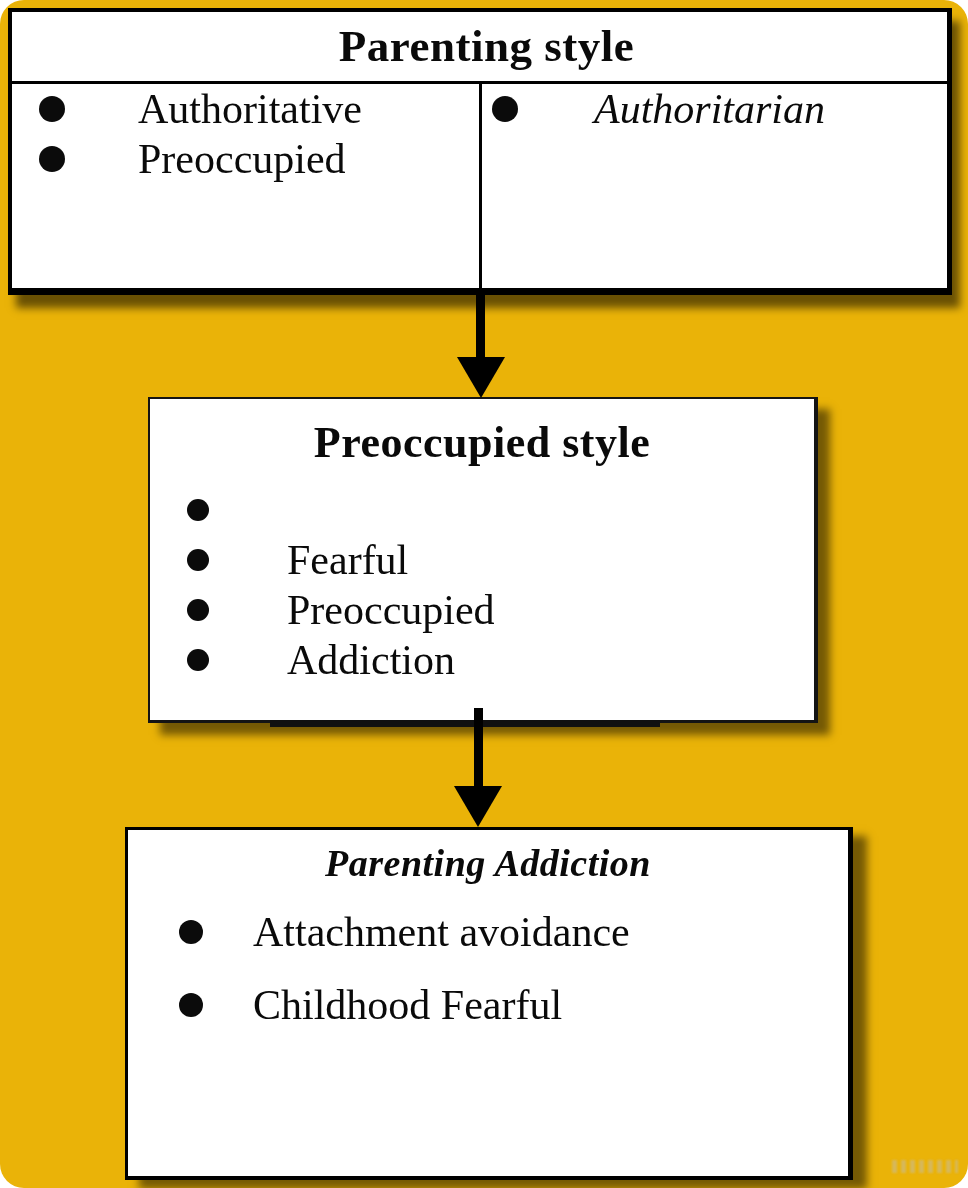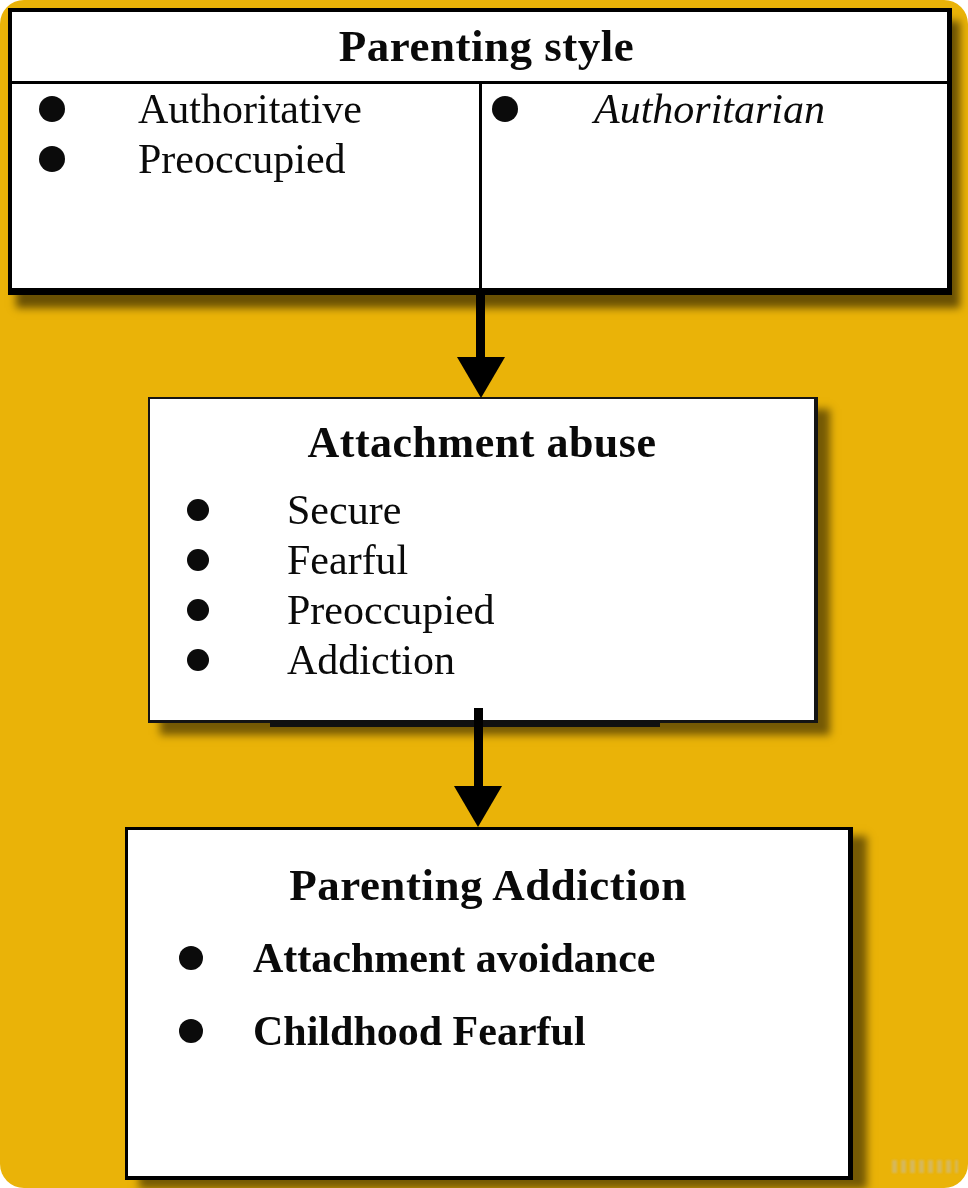--- a/index.html
+++ b/index.html
@@ -70,22 +70,22 @@
   .mid-box .dot { width: 22px; height: 22px; margin: 0 78px 0 37px; }
 
   
   .bottom-box {
     left: 125px; top: 827px; width: 728px; height: 353px;
     border: 3px solid #000;
     border-right-width: 5px;
     border-bottom-width: 4px;
     box-shadow: 14px 9px 8px rgba(0,0,0,0.5);
   }
-  .bottom-title { margin-top: 33px; font-size: 45px; }
-  .bottom-box .blist { margin-top: 13px; font-weight: bold; }
+  .bottom-title { margin-top: 14px; font-size: 38px; font-style: italic; }
+  .bottom-box .blist { margin-top: 13px; }
   .bottom-box .bitem { height: 73px; font-size: 42px; line-height: 1; }
   .bottom-box .dot { width: 24px; height: 24px; margin: 0 50px 0 51px; }
 
   
   .arrow-shaft { position: absolute; width: 9px; background: #000; }
   .arrow-head {
     position: absolute; width: 0; height: 0;
     border-left: 24px solid transparent;
     border-right: 24px solid transparent;
     border-top: 41px solid #000;
@@ -125,25 +125,24 @@
       <ul class="blist col-right">
           <li class="bitem">
           <span class="dot"></span>
           <span>Authoritarian</span>
         </li>
         </ul>
     </div>
   </section>
 
   <section class="box mid-box">
-    <div class="box-title mid-title">Attachment abuse</div>
+    <div class="box-title mid-title">Preoccupied style</div>
     <ul class="blist">
         <li class="bitem">
         <span class="dot"></span>
-        <span>Secure</span>
       </li>
         <li class="bitem">
         <span class="dot"></span>
         <span>Fearful</span>
       </li>
         <li class="bitem">
         <span class="dot"></span>
         <span>Preoccupied</span>
       </li>
         <li class="bitem">

